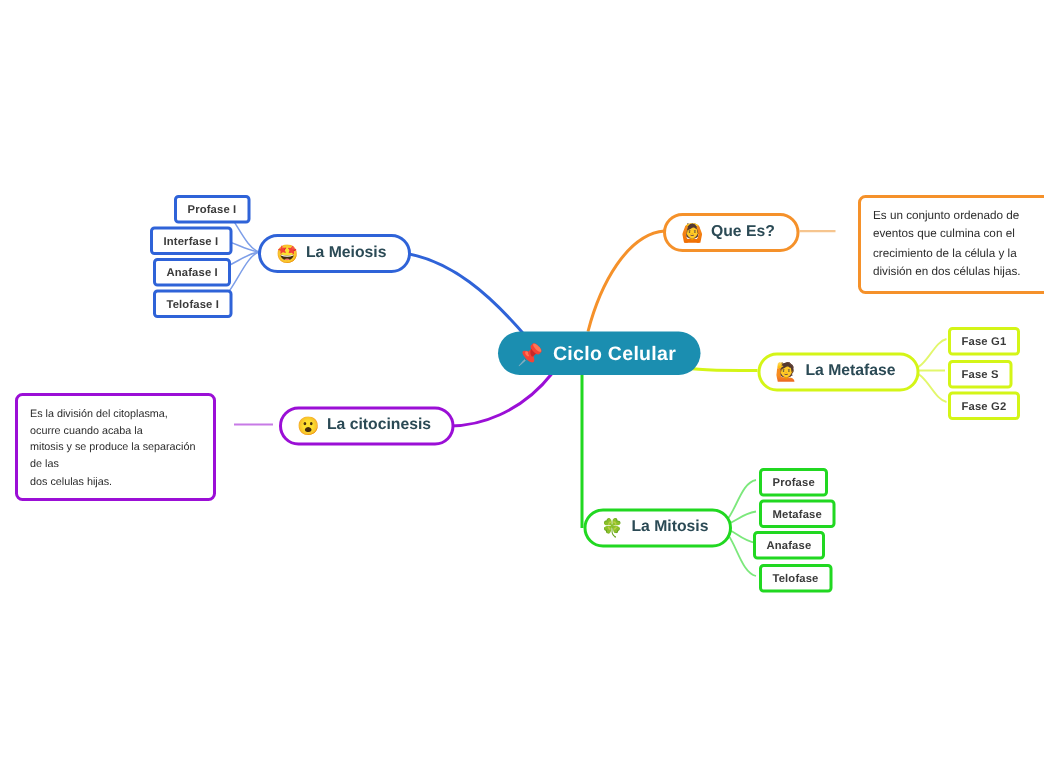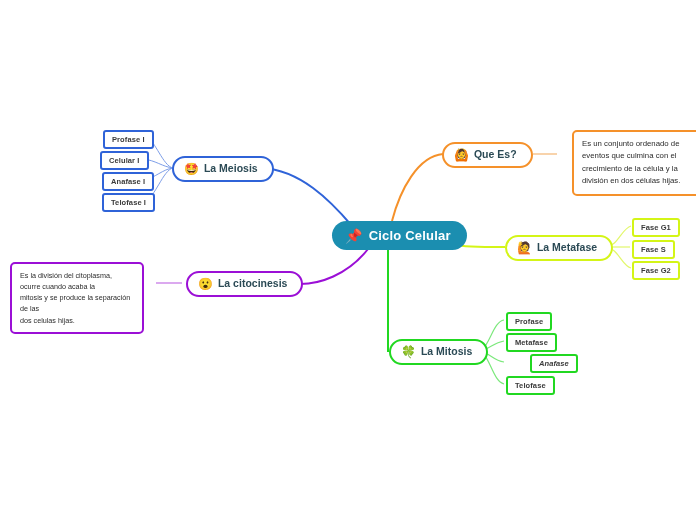--- a/index.html
+++ b/index.html
@@ -134,25 +134,25 @@
   <div class="node root" style="left:332px; top:221px;">
     <span class="ico">📌</span>
     <span>Ciclo Celular</span>
   </div>
 
   <div class="node branch meiosis" style="left:172px; top:156px;">
     <span class="ico">🤩</span>
     <span>La Meiosis</span>
   </div>
 
-  <div class="node leaf blue" style="left:103px; top:130px;">
+  <div class="node leaf blue" style="left:116px; top:130px;">
     <span>Profase I</span>
   </div>
   <div class="node leaf blue" style="left:100px; top:151px;">
-    <span>Celular I</span>
+    <span>Interfase I</span>
   </div>
   <div class="node leaf blue" style="left:102px; top:172px;">
     <span>Anafase I</span>
   </div>
   <div class="node leaf blue" style="left:102px; top:193px;">
     <span>Telofase I</span>
   </div>
 
   <div class="node branch citocin" style="left:186px; top:271px;">
     <span class="ico">😮</span>
@@ -192,20 +192,20 @@
     <span class="ico">🍀</span>
     <span>La Mitosis</span>
   </div>
 
   <div class="node leaf green" style="left:506px; top:312px;">
     <span>Profase</span>
   </div>
   <div class="node leaf green" style="left:506px; top:333px;text-align:center;">
     <span>Metafase</span>
   </div>
-  <div class="node leaf green" style="left:530px; top:354px;font-style:italic;">
+  <div class="node leaf green" style="left:502px; top:354px;">
     <span>Anafase</span>
   </div>
   <div class="node leaf green" style="left:506px; top:376px;">
     <span>Telofase</span>
   </div>
 
 </div>
 
 </body></html>

